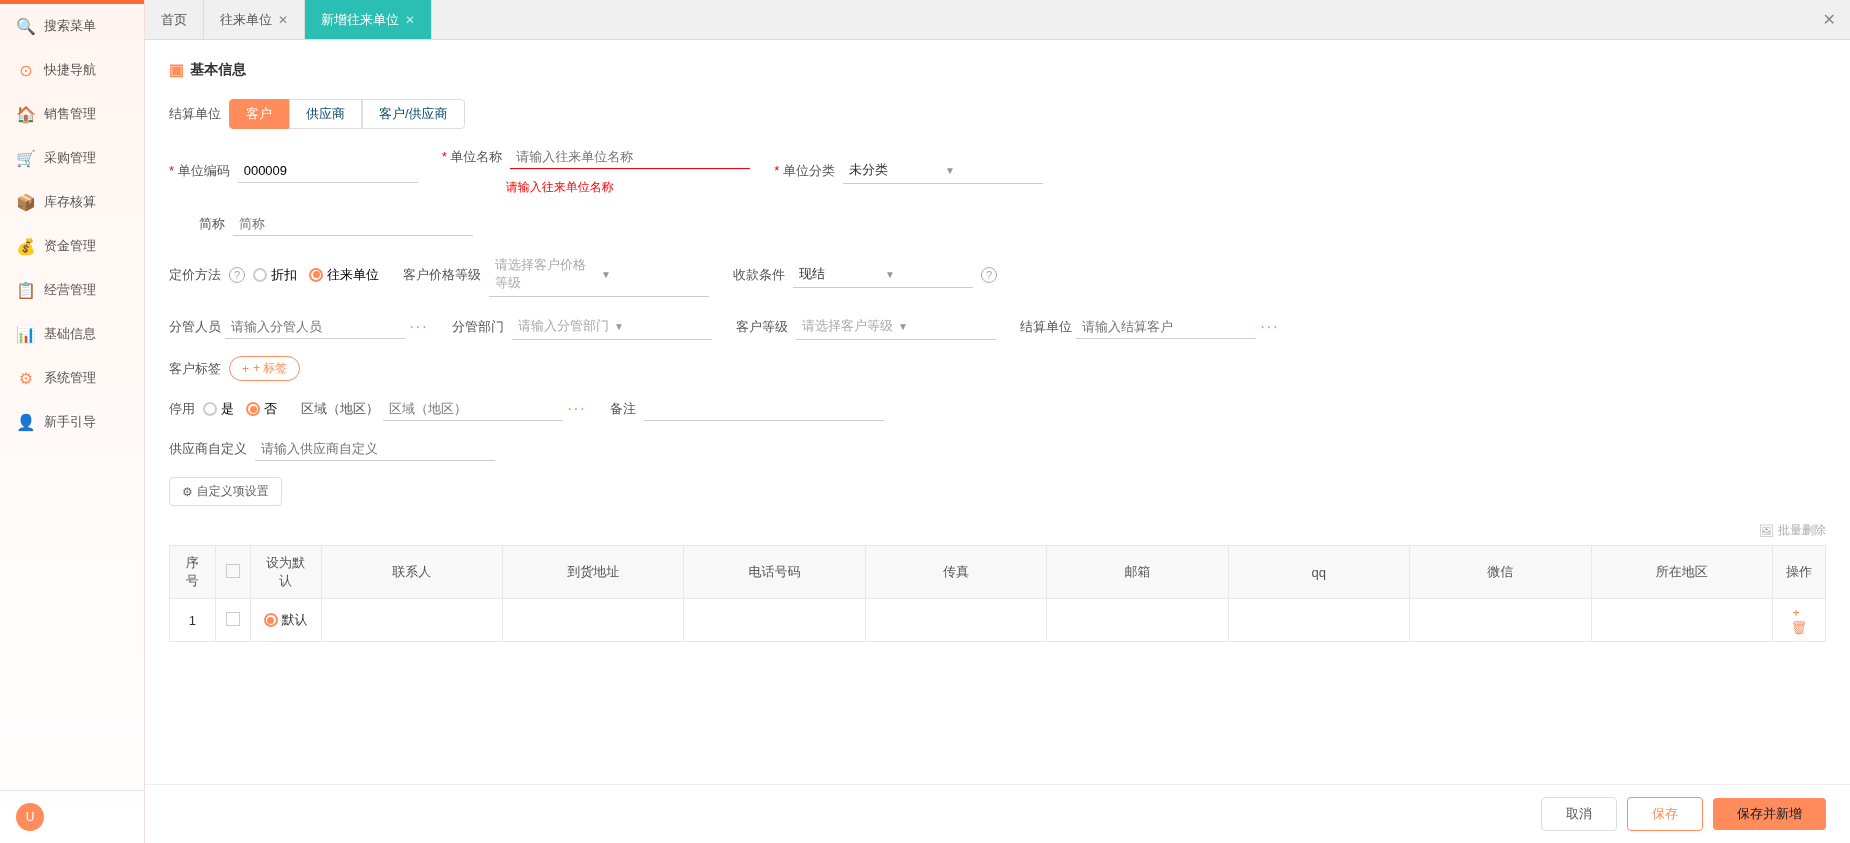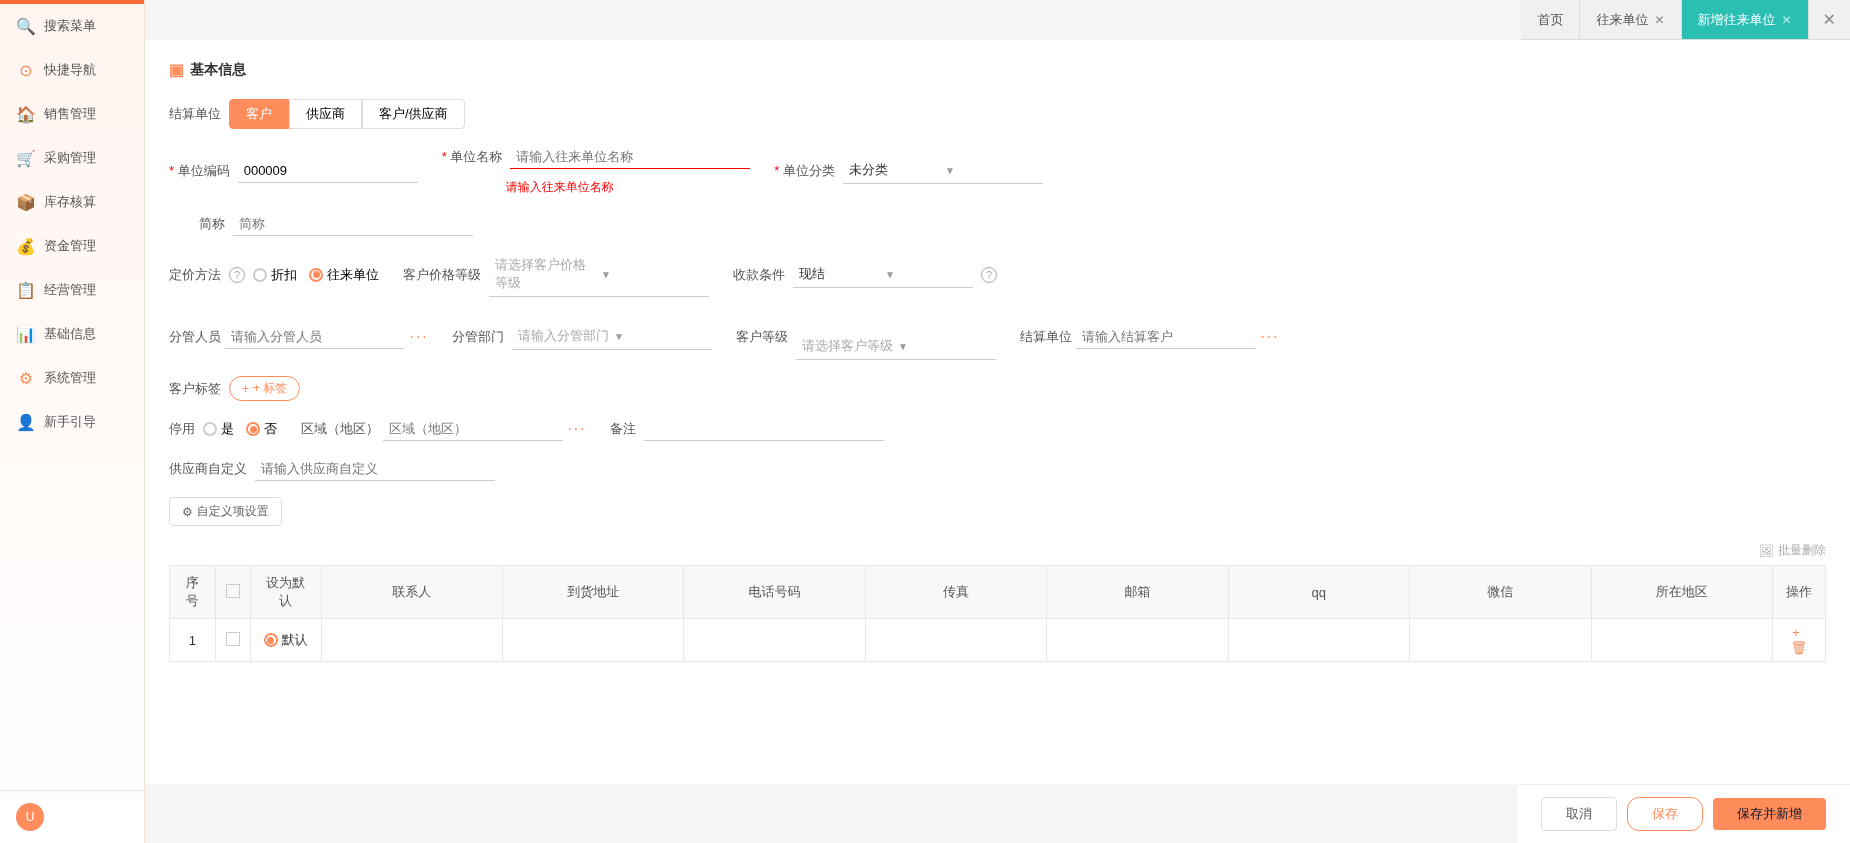--- a/index.html
+++ b/index.html
@@ -52,21 +52,20 @@
       display: flex; align-items: center; justify-content: center;
       color: white; font-size: 12px;
     }
 
     
     .main-area {
       flex: 1;
       display: flex;
       flex-direction: column;
       overflow: hidden;
-      align-items: flex-end;
     }
 
     
     .tab-bar {
       display: flex;
       align-items: center;
       background: #f0f0f0;
       border-bottom: 1px solid #ddd;
       height: 40px;
       flex-shrink: 0;
@@ -180,21 +179,21 @@
     .form-select .chevron { color: #999; font-size: 10px; }
 
     
     .type-buttons { display: flex; gap: 0; }
     .type-btn {
       padding: 5px 16px;
       border: 1px solid #ddd;
       background: white;
       cursor: pointer;
       font-size: 13px;
-      color: #000000;
+      color: #0c4a6e;
     }
     .type-btn.active {
       background: #ff8c5a;
       color: white;
       border-color: #ff8c5a;
     }
     .type-btn:first-child { border-radius: 4px 0 0 4px; }
     .type-btn:last-child { border-radius: 0 4px 4px 0; }
 
     
@@ -303,21 +302,21 @@
       background: white;
       border-radius: 4px;
       cursor: pointer;
       font-size: 13px;
       color: #555;
     }
     .btn-save {
       padding: 7px 24px;
       border: 1px solid #ff8c5a;
       background: white;
-      border-radius: 12px;
+      border-radius: 4px;
       cursor: pointer;
       font-size: 13px;
       color: #ff8c5a;
     }
     .btn-save-new {
       padding: 7px 24px;
       border: none;
       background: #ff8c5a;
       border-radius: 4px;
       cursor: pointer;
@@ -501,21 +500,21 @@
       </div>
       <div class="form-field">
         <span class="form-label">分管部门</span>
         <div class="form-select" style="width: 200px;">
           <span>请输入分管部门</span>
           <span class="chevron">▼</span>
         </div>
       </div>
       <div class="form-field">
         <span class="form-label">客户等级</span>
-        <div class="form-select" style="width: 200px; margin-top: 20px;">
+        <div class="form-select" style="width: 200px;">
           <span>请选择客户等级</span>
           <span class="chevron">▼</span>
         </div>
       </div>
       <div class="form-field input-with-more">
         <span class="form-label">结算单位</span>
         <input class="form-input" type="text" placeholder="请输入结算客户" style="">
         <span class="more-btn">···</span>
       </div>
     </div>

